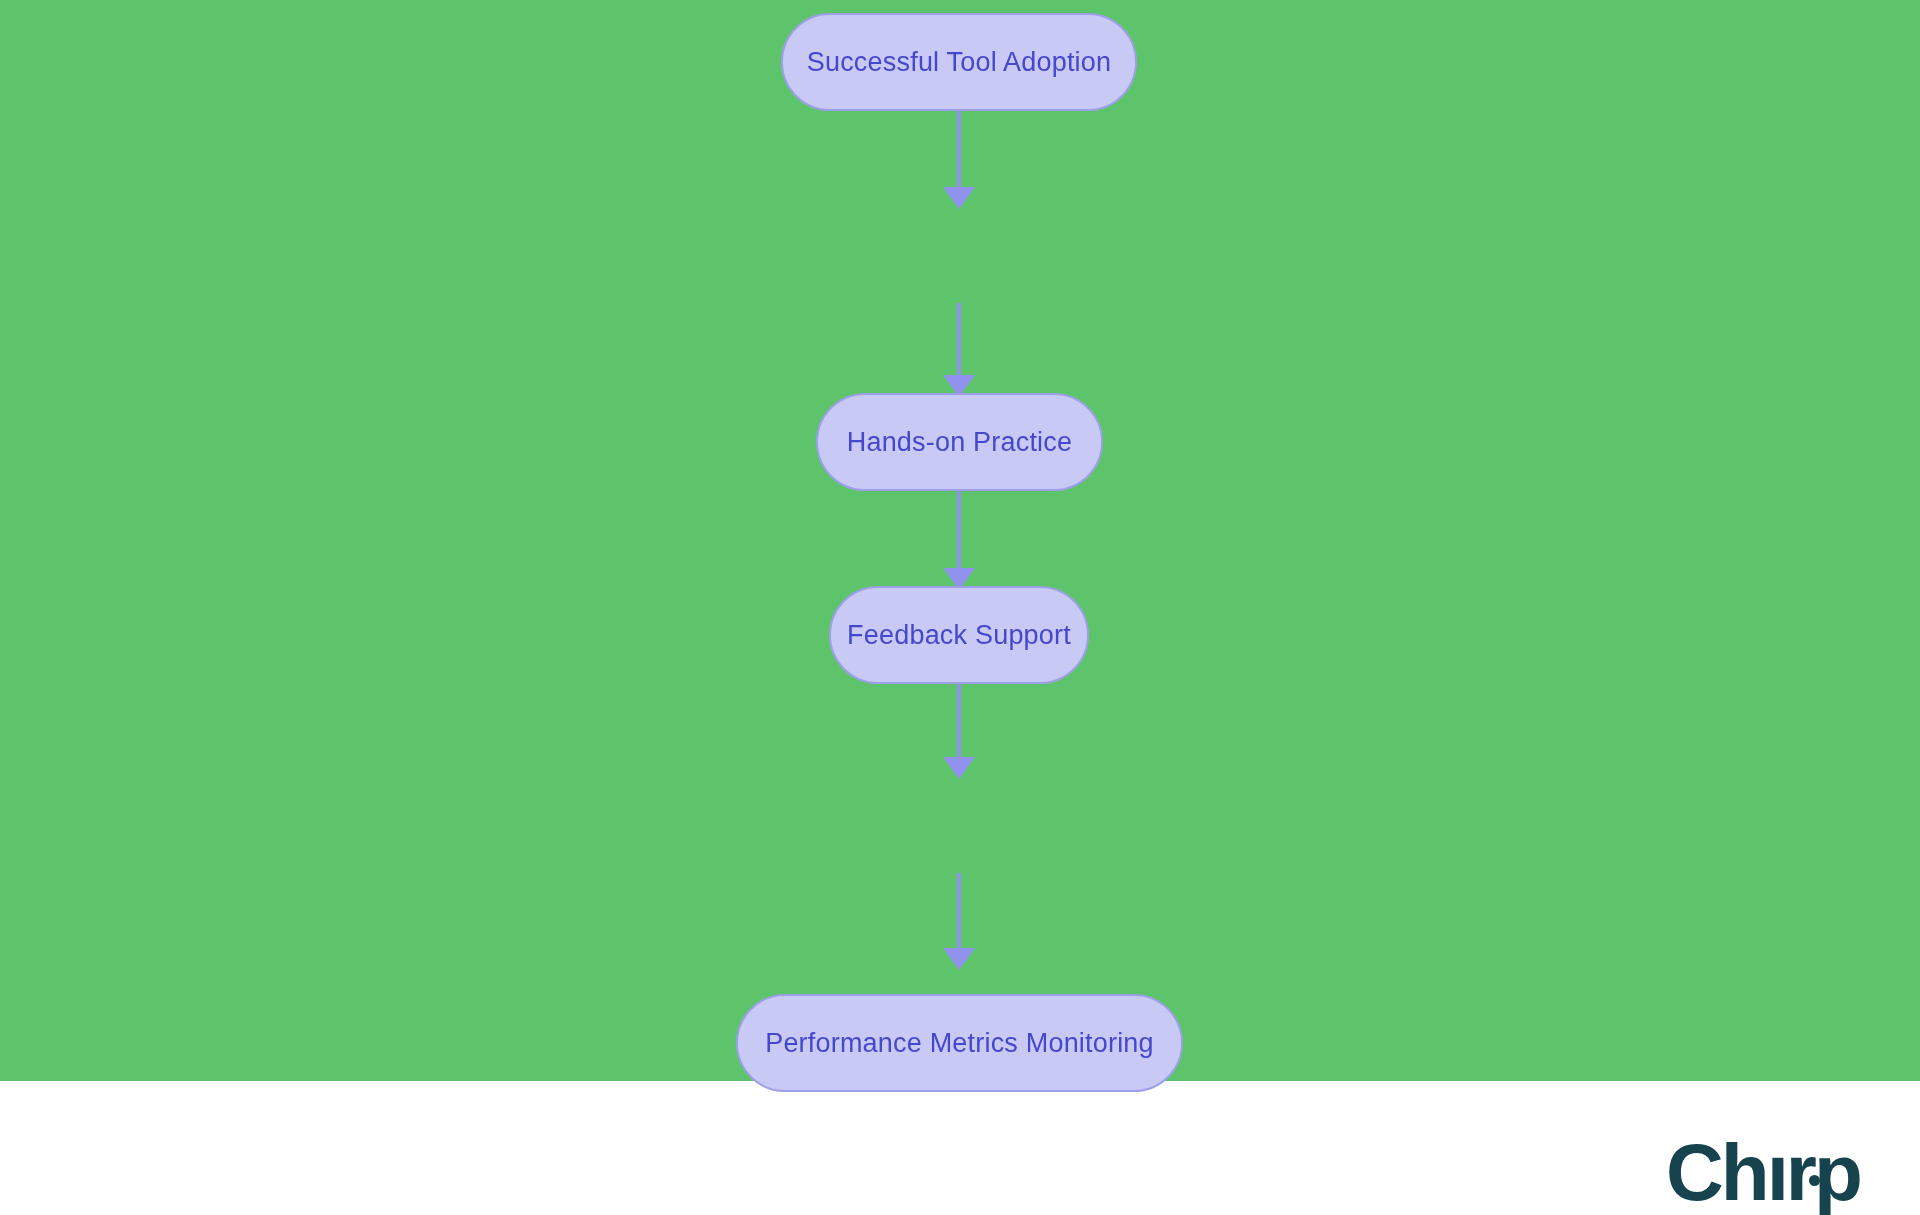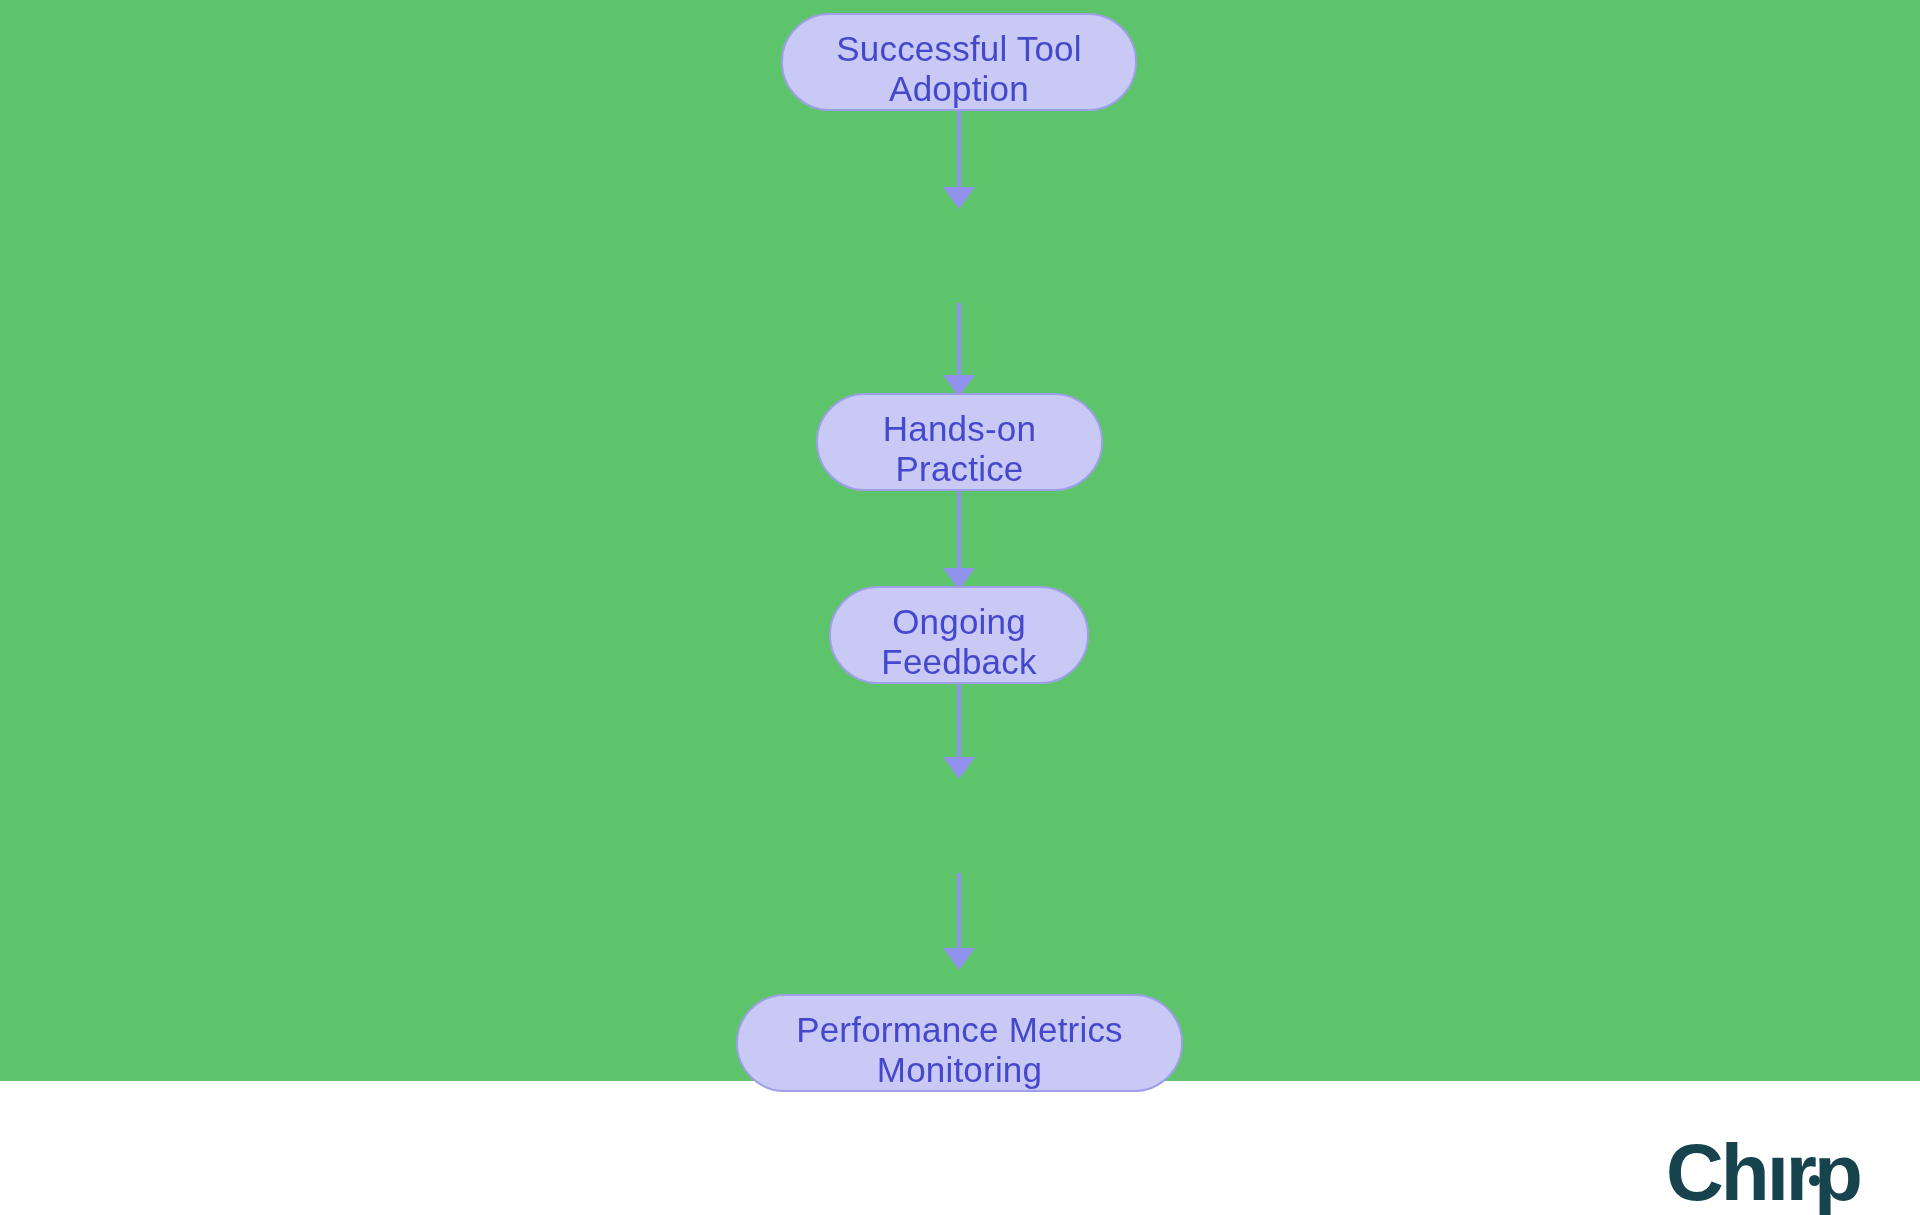--- a/index.html
+++ b/index.html
@@ -27,24 +27,24 @@
     width: 1920px; height: 1081px;
     background: var(--background, #5ec46b);
   }
   .node {
     position: absolute;
     height: 98px;
     border-radius: 49px;
     background: var(--node-fill, #c9c9f6);
     border: 2px solid var(--node-border, #9e9fe9);
     color: var(--node-text, #4547cd);
-    font-size: 35px;
+    font-size: 27px;
     letter-spacing: 0.2px;
     display: flex;
-    align-items: flex-end;
+    align-items: center;
     justify-content: center;
     text-align: center;
   }
   .node-1 { left: 781px; top: 13px;  width: 356px; }
   .node-2 { left: 729px; top: 205px; width: 460px; }
   .node-3 { left: 816px; top: 393px; width: 287px; }
   .node-4 { left: 829px; top: 586px; width: 260px; }
   .node-5 { left: 734px; top: 775px; width: 450px; }
   .node-6 { left: 736px; top: 966px; width: 447px; margin-top: 28px; }
   .arrow { position: absolute; left: 941px; display: block; }
@@ -97,21 +97,21 @@
   <div class="node node-3">
     <span>Hands-on Practice</span>
   </div>
 
   <svg class="arrow arrow-3" width="36" height="99" viewBox="0 0 36 99">
     <line x1="18" y1="0" x2="18" y2="79"></line>
     <polygon points="2,77 34,77 18,99"></polygon>
   </svg>
 
   <div class="node node-4">
-    <span>Ongoing Feedback</span>
+    <span>Feedback Support</span>
   </div>
 
   <svg class="arrow arrow-4" width="36" height="95" viewBox="0 0 36 95">
     <line x1="18" y1="0" x2="18" y2="75"></line>
     <polygon points="2,73 34,73 18,95"></polygon>
   </svg>
 
 
   <svg class="arrow arrow-5" width="36" height="97" viewBox="0 0 36 97">
     <line x1="18" y1="0" x2="18" y2="77"></line>

